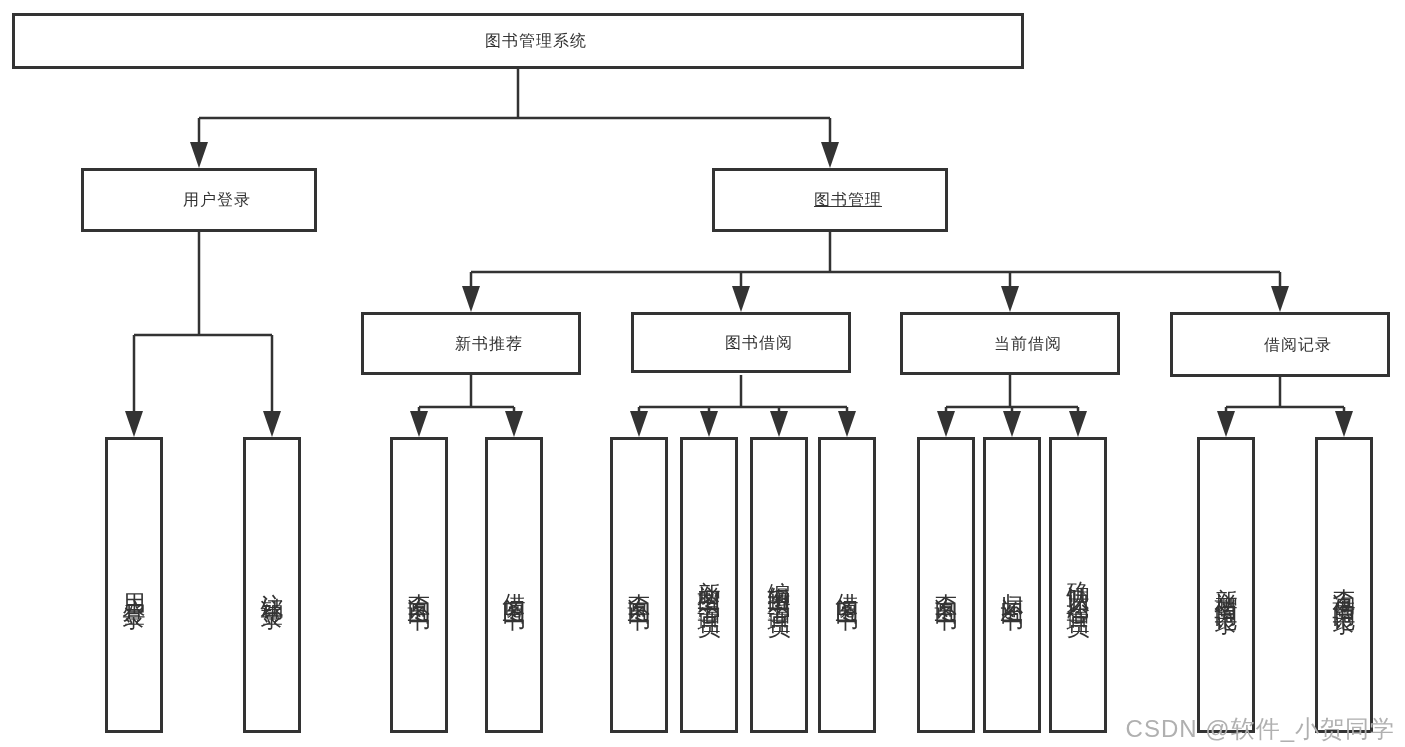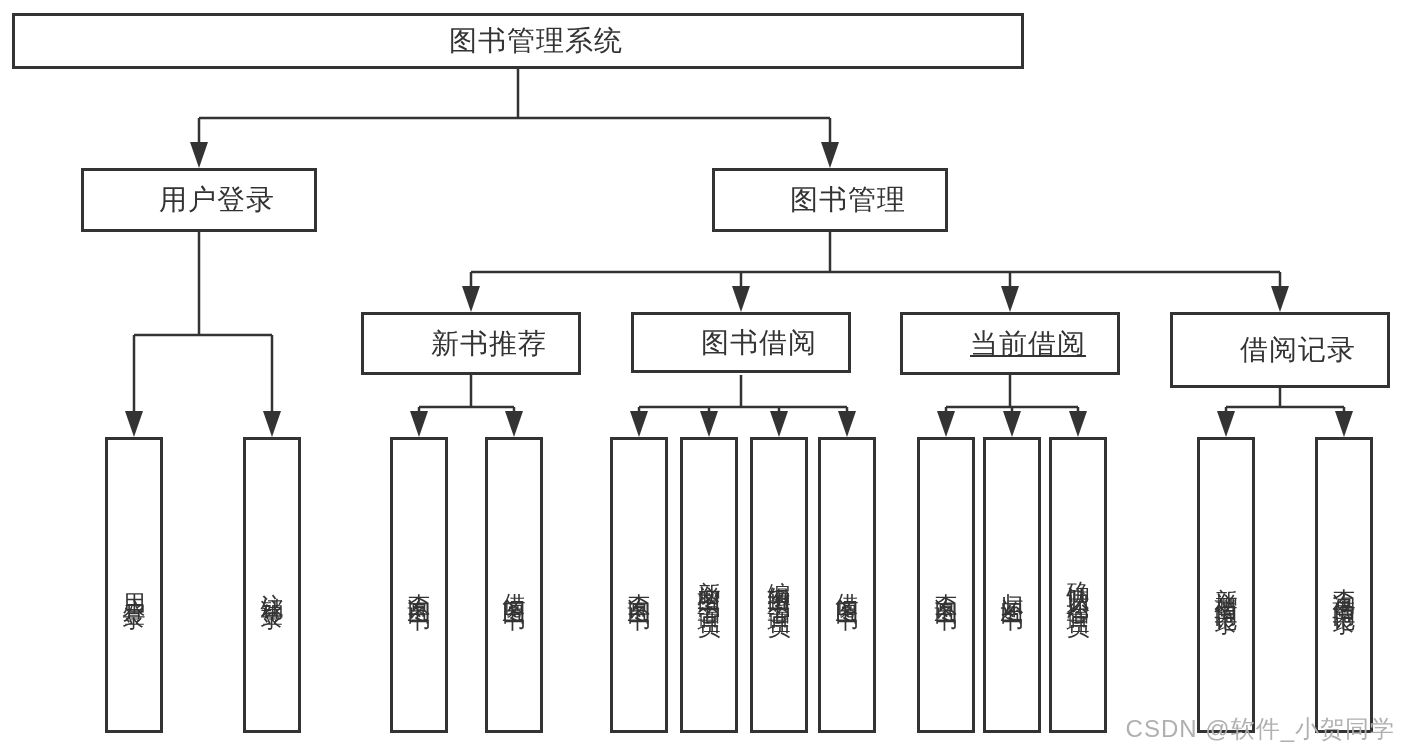--- a/index.html
+++ b/index.html
@@ -23,21 +23,21 @@
   svg.connectors line { stroke: var(--line, #333333); stroke-width: 2.5; }
   svg.connectors polygon { fill: var(--line, #333333); }
 
   .node {
     position: absolute;
     border: 3px solid var(--line, #333333);
     background: #ffffff;
     display: flex;
     align-items: center;
     justify-content: center;
-    font-size: 28px;
+    font-size: 16px;
     letter-spacing: 1px;
     line-height: 1.2;
     color: var(--text, #333333);
     padding-left: 36px;
   }
 
   .vnode {
     font-size: 23px;
     writing-mode: vertical-rl;
     text-orientation: mixed;
@@ -113,26 +113,26 @@
       <polygon points="937,411 955,411 946,437"></polygon>
       <polygon points="1003,411 1021,411 1012,437"></polygon>
       <polygon points="1069,411 1087,411 1078,437"></polygon>
       <polygon points="1217,411 1235,411 1226,437"></polygon>
       <polygon points="1335,411 1353,411 1344,437"></polygon>
     </svg>
 
   <div class="node" style="left:12px; top:13px; width:1012px; height:56px;">图书管理系统</div>
 
   <div class="node" style="left:81px; top:168px; width:236px; height:64px;">用户登录</div>
-  <div class="node" style="left:712px; top:168px; width:236px; height:64px;">图书管理</div>
+  <div class="node" style="left:712px; top:168px; width:236px; height:64px;text-decoration:underline;">图书管理</div>
 
   <div class="node" style="left:361px; top:312px; width:220px; height:63px;">新书推荐</div>
   <div class="node" style="left:631px; top:312px; width:220px; height:61px;">图书借阅</div>
-  <div class="node" style="left:900px; top:312px; width:220px; height:63px;text-decoration:underline;">当前借阅</div>
-  <div class="node" style="left:1170px; top:312px; width:220px; height:76px;">借阅记录</div>
+  <div class="node" style="left:900px; top:312px; width:220px; height:63px;">当前借阅</div>
+  <div class="node" style="left:1170px; top:312px; width:220px; height:65px;">借阅记录</div>
 
   <div class="node vnode" style="left:105px; top:437px; width:58px; height:296px;">用户登录</div>
   <div class="node vnode" style="left:243px; top:437px; width:58px; height:296px;">注销登录</div>
 
   <div class="node vnode" style="left:390px; top:437px; width:58px; height:296px;">查询图书</div>
   <div class="node vnode" style="left:485px; top:437px; width:58px; height:296px;">借阅图书</div>
 
   <div class="node vnode" style="left:610px; top:437px; width:58px; height:296px;">查询图书</div>
   <div class="node vnode" style="left:680px; top:437px; width:58px; height:296px;">新增图书（管理员）</div>
   <div class="node vnode" style="left:750px; top:437px; width:58px; height:296px;">编辑图书（管理员）</div>

